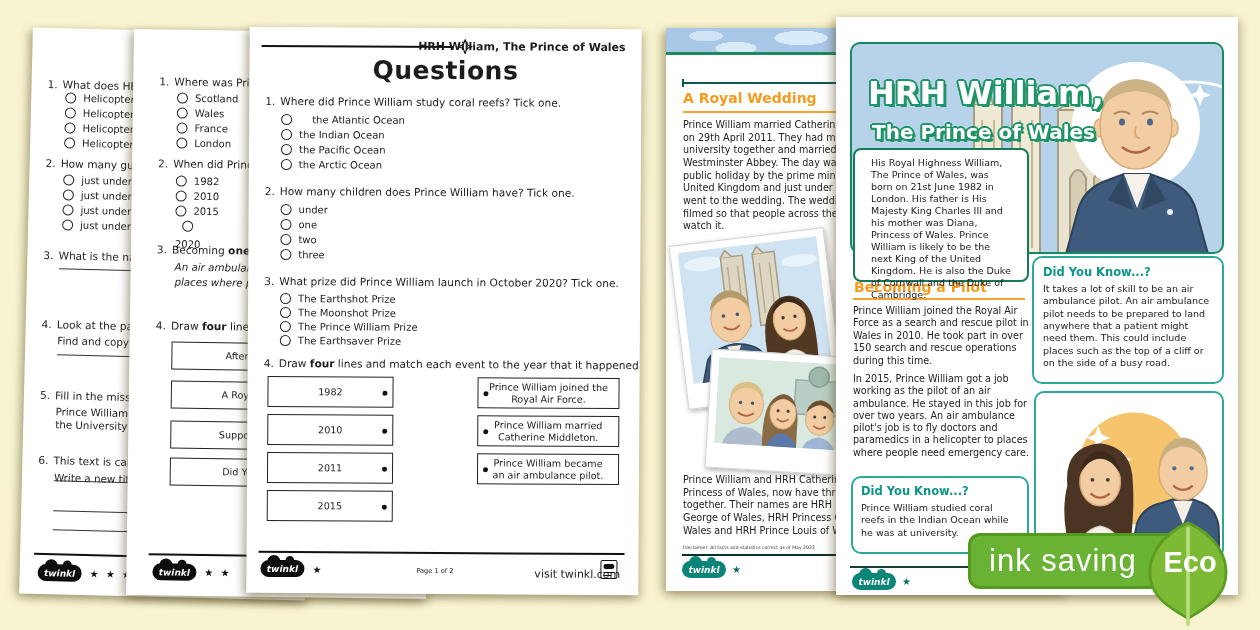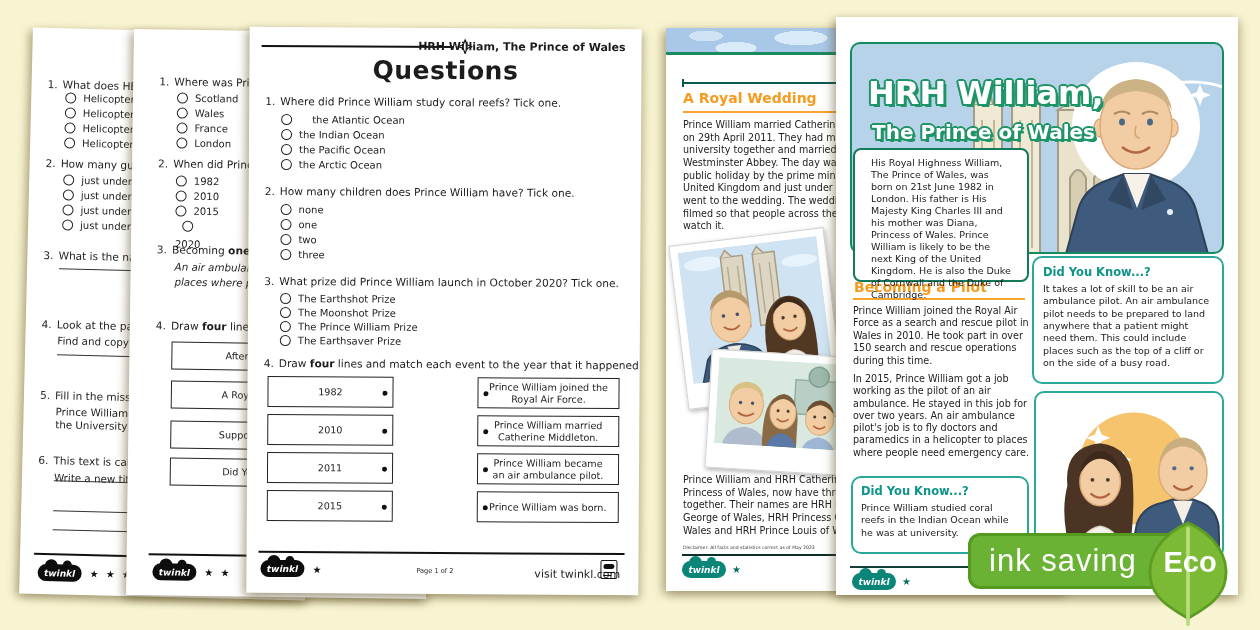--- a/index.html
+++ b/index.html
@@ -246,21 +246,21 @@
     <div class="opt" style="left:32px;top:132px;">
         <span class="radio"></span>
         <span>the Arctic Ocean</span>
       </div>
     <div class="q" style="left:16px;top:158px;">
         <span class="qn">2.</span>
         <span>How many children does Prince William have? Tick one.</span>
       </div>
     <div class="opt" style="left:32px;top:177px;">
         <span class="radio"></span>
-        <span>none</span>
+        <span>under</span>
       </div>
     <div class="opt" style="left:32px;top:192px;">
         <span class="radio"></span>
         <span>one</span>
       </div>
     <div class="opt" style="left:32px;top:207px;">
         <span class="radio"></span>
         <span>two</span>
       </div>
     <div class="opt" style="left:32px;top:222px;">
@@ -311,24 +311,20 @@
         <span class="dot" style="left:5px;top:13px;"></span>
         <span>Prince William joined the Royal Air Force.</span>
       </div>
     <div class="mbox" style="left:230px;top:387px;width:142px;height:31px;">
         <span class="dot" style="left:5px;top:13px;"></span>
         <span>Prince William married Catherine Middleton.</span>
       </div>
     <div class="mbox" style="left:230px;top:425px;width:142px;height:31px;">
         <span class="dot" style="left:5px;top:13px;"></span>
         <span>Prince William became an air ambulance pilot.</span>
-      </div>
-    <div class="mbox" style="left:230px;top:463px;width:142px;height:31px;">
-        <span class="dot" style="left:5px;top:13px;"></span>
-        <span>Prince William was born.</span>
       </div>
     <div class="hline" style="left:12px;top:524px;width:366px;height:2.4px;"></div>
     <div class="cloud black" style="left:14px;top:533px;">
         <span>twinkl</span>
       </div>
     <div class="stars" style="left:66px;top:537px;color:#111;">★</div>
     <div class="pagelabel" style="left:170px;top:539px;">Page 1 of 2</div>
     <div class="visit" style="left:288px;top:539px;">visit twinkl.com</div>
     <div class="qbadge" style="left:354px;top:531px;">
         <i></i>

